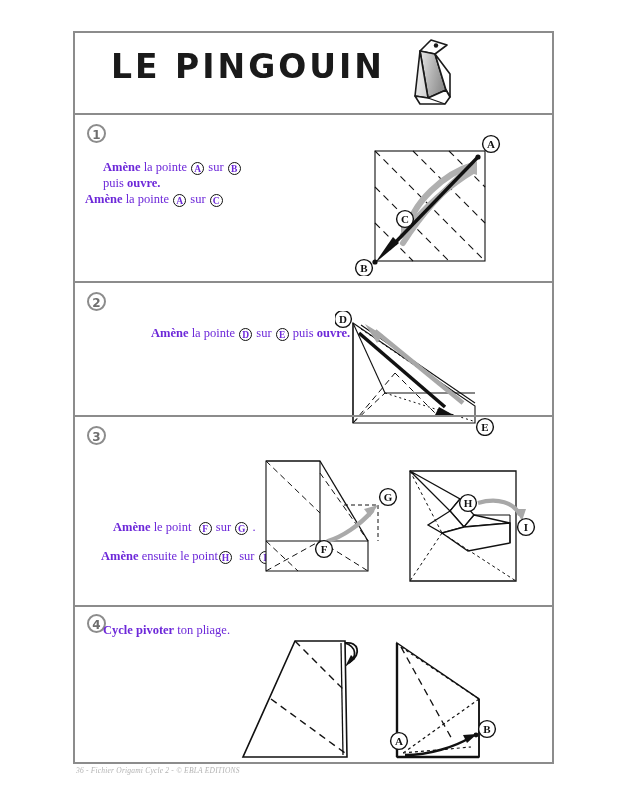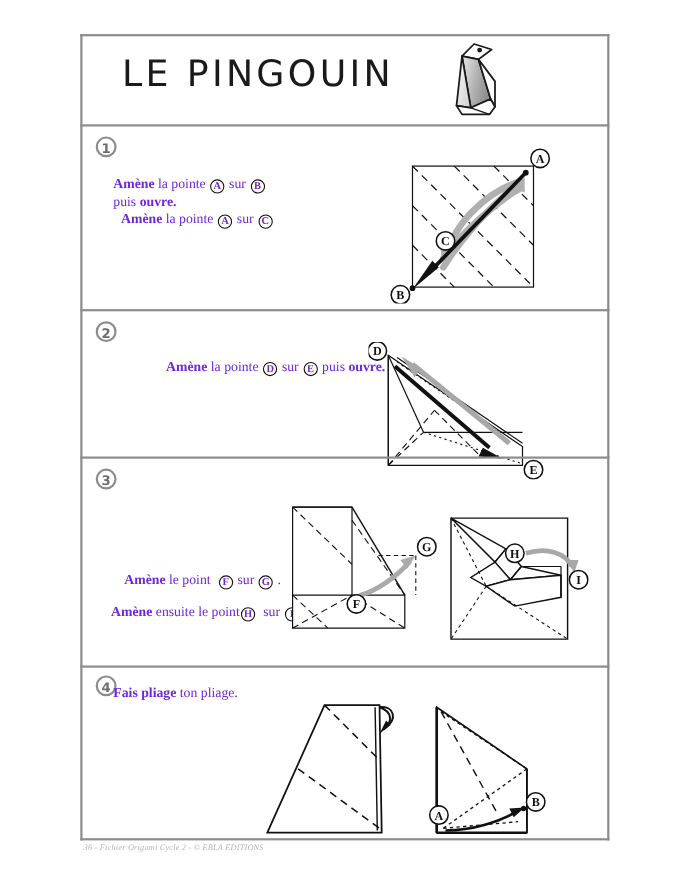--- a/index.html
+++ b/index.html
@@ -52,21 +52,21 @@
     position: absolute;
     left: 0; top: 0;
     width: 481px;
     height: 82px;
   }
   .title-text {
     position: absolute;
     left: 38px;
     top: 16px;
     font-family: "DejaVu Sans", sans-serif;
-    font-weight: normal;
+    font-weight: bold;
     font-size: 33px;
     letter-spacing: 3px;
     color: #1a1a1a;
     white-space: nowrap;
   }
   .penguin-art {
     position: absolute;
     left: 325px;
     top: 3px;
     width: 80px;
@@ -185,21 +185,21 @@
 
     <div class="step" style="top:82px; height:168px;">
       <div class="step-num" style="left:14px; top:11px;">1</div>
 
       <div class="instr" style="left:30px; top:46px;">
         <b>Amène</b> la pointe <span class="cl">A</span> sur <span class="cl">B</span>
       </div>
       <div class="instr" style="left:30px; top:62px;">
         puis <b>ouvre.</b>
       </div>
-      <div class="instr" style="left:37px; top:78px;">
+      <div class="instr" style="left:12px; top:78px;">
         <b>Amène</b> la pointe <span class="cl">A</span> sur <span class="cl">C</span>
       </div>
 
       <div class="fig" style="left:280px; top:18px;">
         <svg width="180" height="145" viewBox="0 0 180 145">
 
           <rect x="22" y="20" width="110" height="110" fill="#ffffff" stroke="#111" stroke-width="1.1"></rect>
 
           <line x1="22" y1="20" x2="132" y2="130" stroke="#111" stroke-width="1.1" stroke-dasharray="7,5"></line>
           <line x1="60" y1="20" x2="132" y2="92" stroke="#111" stroke-width="1.1" stroke-dasharray="7,5"></line>
@@ -354,21 +354,21 @@
           </g>
         </svg>
       </div>
     </div>
     <div class="hline" style="top:574px;"></div>
 
     <div class="step" style="top:574px; height:157px;">
       <div class="step-num" style="left:14px; top:9px;">4</div>
 
       <div class="instr" style="left:30px; top:17px;">
-        <b>Fais pliage</b> ton pliage.
+        <b>Cycle pivoter</b> ton pliage.
       </div>
 
       <div class="fig" style="left:160px; top:24px;">
         <svg width="160" height="135" viewBox="0 0 160 135">
 
           <polygon points="62,12 112,12 114,128 10,128" fill="#ffffff" stroke="#111" stroke-width="1.6"></polygon>
 
           <line x1="108" y1="14" x2="110" y2="126" stroke="#111" stroke-width="1.3"></line>
 
           <line x1="62" y1="12" x2="112" y2="62" stroke="#111" stroke-width="1.4" stroke-dasharray="7,5"></line>

